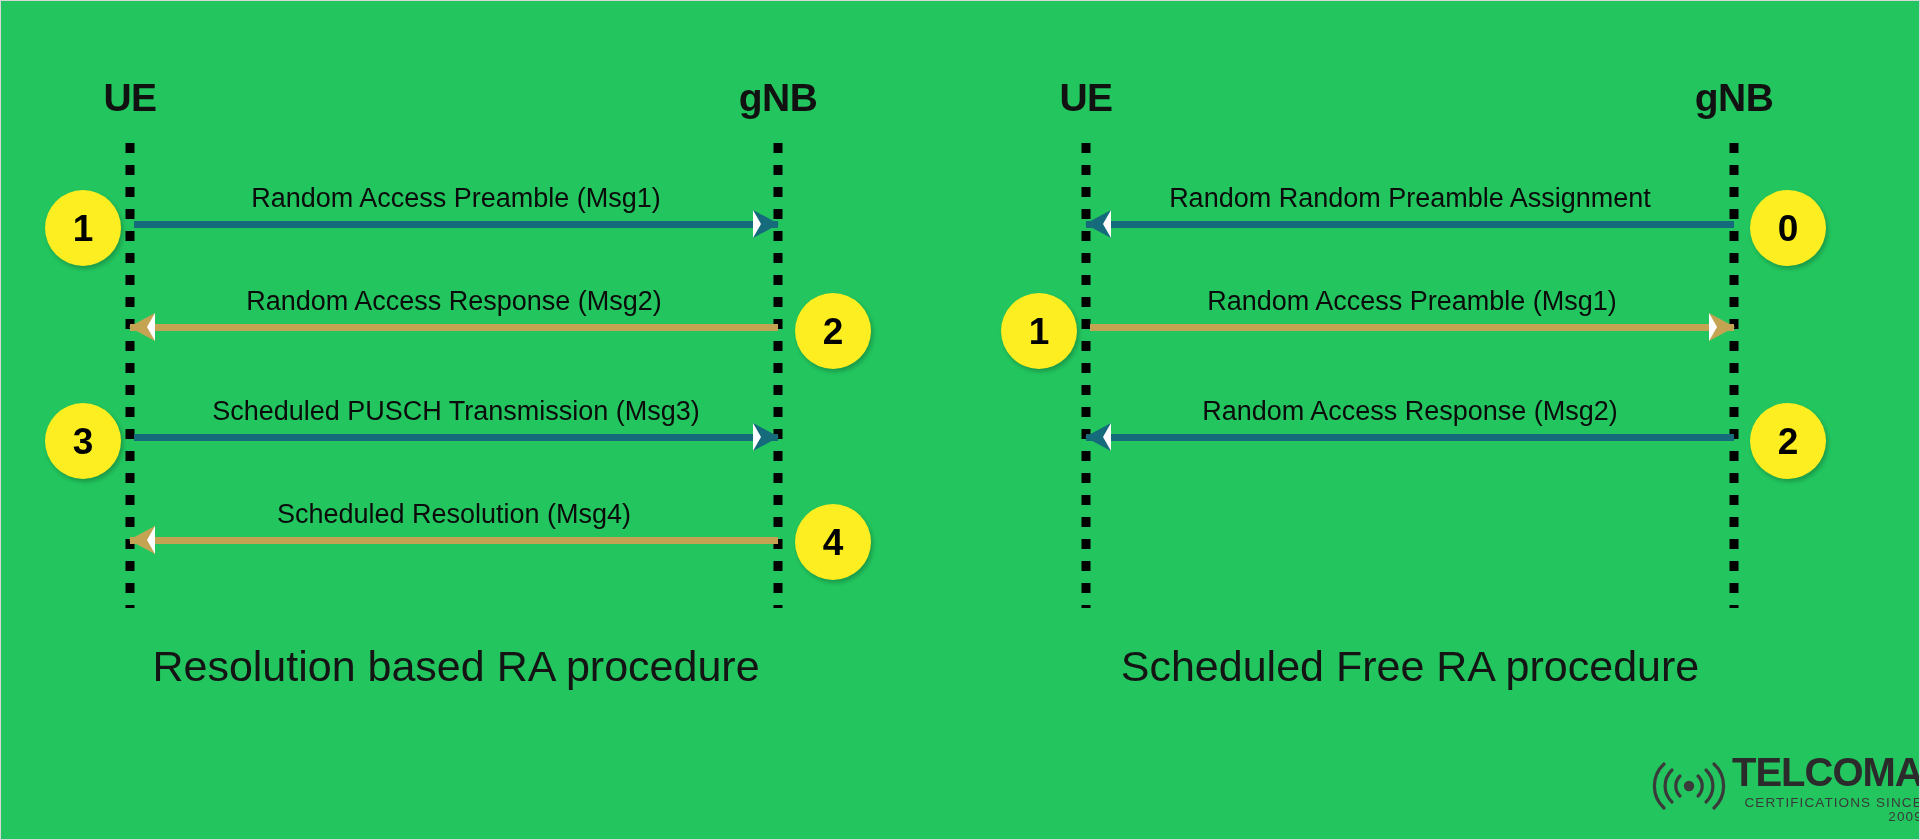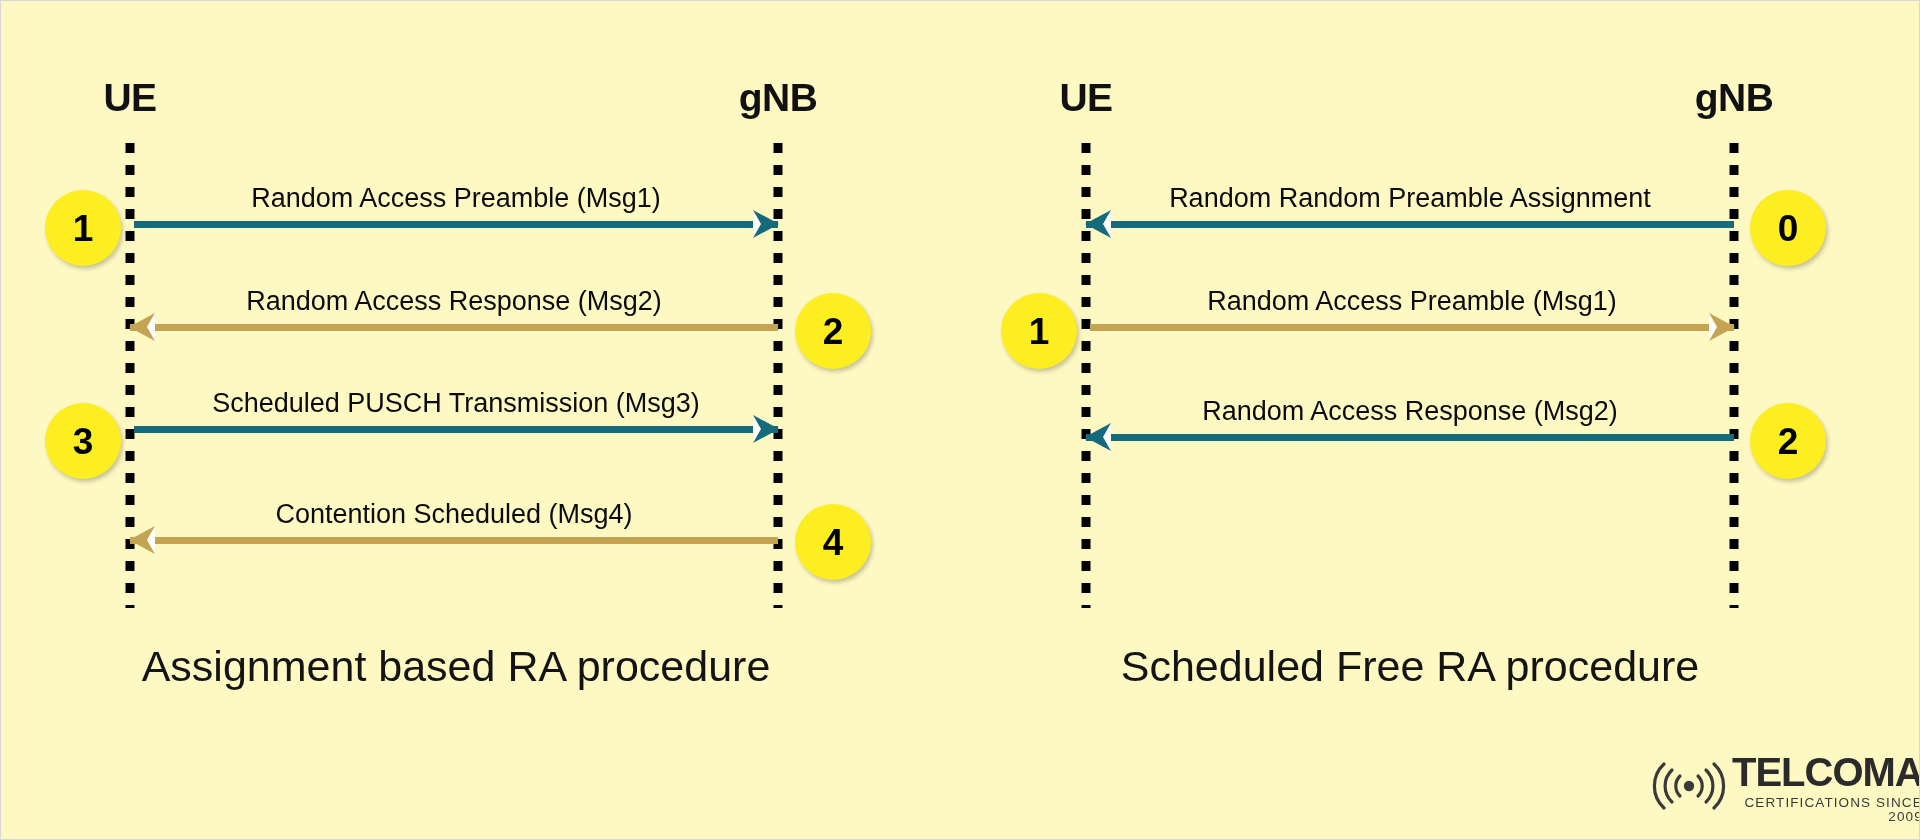--- a/index.html
+++ b/index.html
@@ -4,21 +4,21 @@
 <style>
   html, body {
     margin: 0;
     padding: 0;
     background: #ffffff;
   }
   #canvas {
     position: relative;
     width: 1920px;
     height: 840px;
-    background: #fef9c3;
+    background: #22c55e;
     overflow: hidden;
     font-family: "Liberation Sans", sans-serif;
   }
   
   #frame-border {
     position: absolute;
     left: 0; top: 0;
     width: 1920px;
     height: 840px;
     box-sizing: border-box;
@@ -196,35 +196,35 @@
     </div>
     <div class="step-badge" style="left:83px; top:228px;">1</div>
 
     <div class="msg dir-left" style="left:130px; top:265px; width:648px; height:66px;">
       <div class="msg-label">Random Access Response (Msg2)</div>
       <div class="msg-line" style="background:#c4a352;"></div>
       <div class="msg-head" style="border-right-color:#c4a352;"></div>
     </div>
     <div class="step-badge" style="left:833px; top:331px;">2</div>
 
-    <div class="msg dir-right" style="left:134px; top:367px; width:644px; height:66px;text-decoration:underline;">
+    <div class="msg dir-right" style="left:134px; top:375px; width:644px; height:66px;text-decoration:underline;">
       <div class="msg-label">Scheduled PUSCH Transmission (Msg3)</div>
       <div class="msg-line" style="background:#156b7b;"></div>
       <div class="msg-head" style="border-left-color:#156b7b;"></div>
     </div>
     <div class="step-badge" style="left:83px; top:441px;">3</div>
 
     <div class="msg dir-left" style="left:130px; top:478px; width:648px; height:66px;">
-      <div class="msg-label">Contention Scheduled (Msg4)</div>
+      <div class="msg-label">Scheduled Resolution (Msg4)</div>
       <div class="msg-line" style="background:#c4a352;"></div>
       <div class="msg-head" style="border-right-color:#c4a352;"></div>
     </div>
     <div class="step-badge" style="left:833px; top:542px;">4</div>
 
-    <div class="caption" style="left:456px; top:645px;">Assignment based RA procedure</div>
+    <div class="caption" style="left:456px; top:645px;">Resolution based RA procedure</div>
   </div>
 
   <div class="diagram" id="diagram-contention-free">
 
     <div class="actor-label" style="left:126px; top:78px;">UE</div>
     <div class="actor-label" style="left:774px; top:78px;">gNB</div>
 
     <div class="lifeline" style="left:126px; top:143px; height:465px;"></div>
     <div class="lifeline" style="left:774px; top:143px; height:465px;"></div>
 

